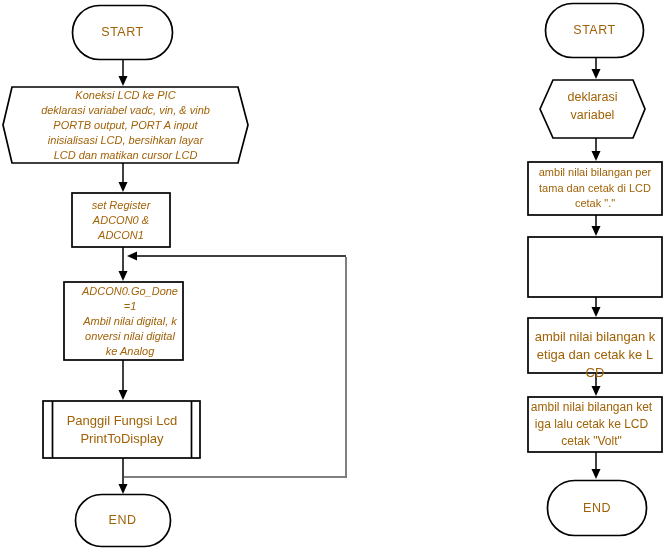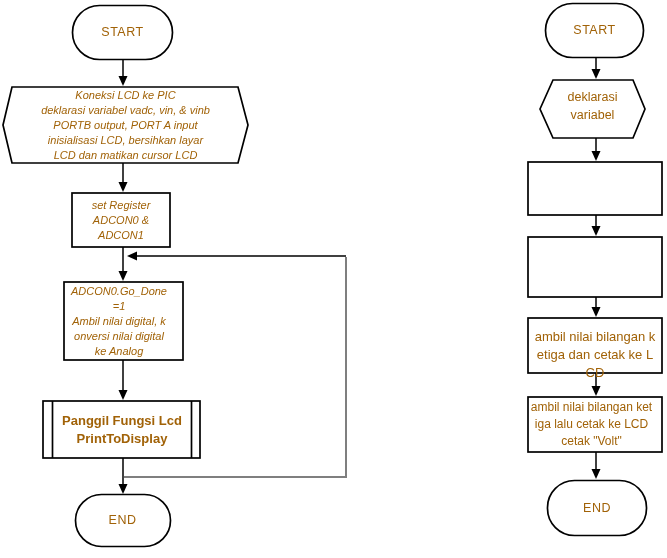--- a/index.html
+++ b/index.html
@@ -109,36 +109,39 @@
   <div class="nt fs-11" style="left:3px;  top:87px;  width:245px; height:76px;">Koneksi LCD ke PIC
 deklarasi variabel vadc, vin, &amp; vinb
 PORTB output, PORT A input
 inisialisasi LCD, bersihkan layar
 LCD dan matikan cursor LCD</div>
 
   <div class="nt fs-11" style="left:72px; top:193px; width:98px;  height:54px;border-radius:16px;">set Register
 ADCON0 &amp;
 ADCON1</div>
 
-  <div class="nt fs-11" style="left:64px; top:282px; width:110px; height:78px;">ADCON0.Go_Done
+  <div class="nt fs-11" style="left:64px; top:282px; width:110px; height:78px;padding-left:11px;">ADCON0.Go_Done
 =1
 Ambil nilai digital, k
 onversi nilai digital
 ke Analog</div>
 
-  <div class="nt fs-pre" style="left:53px; top:401px; width:138px; height:57px;font-weight:bold;">Panggil Fungsi Lcd
+  <div class="nt fs-pre" style="left:53px; top:401px; width:138px; height:57px;">Panggil Fungsi Lcd
 PrintToDisplay</div>
 
   <div class="nt fs-term" style="left:75px; top:494px; width:95px; height:53px;">END</div>
 
   <div class="nt fs-term" style="left:545px; top:3px;   width:99px;  height:55px;">START</div>
 
   <div class="nt fs-hex2" style="left:540px; top:80px;  width:105px; height:52px;">deklarasi
 variabel</div>
 
+  <div class="nt fs-11b" style="left:528px; top:162px; width:134px; height:53px;">ambil nilai bilangan per
+tama dan cetak di LCD
+cetak "."</div>
 
 
   <div class="nt fs-13b" style="left:528px; top:318px; width:134px; height:73px;">ambil nilai bilangan k
 etiga dan cetak ke L
 CD</div>
 
   <div class="nt fs-12" style="left:528px; top:397px; width:127px; height:55px;">ambil nilai bilangan ket
 iga lalu cetak ke LCD
 cetak "Volt"</div>
 

